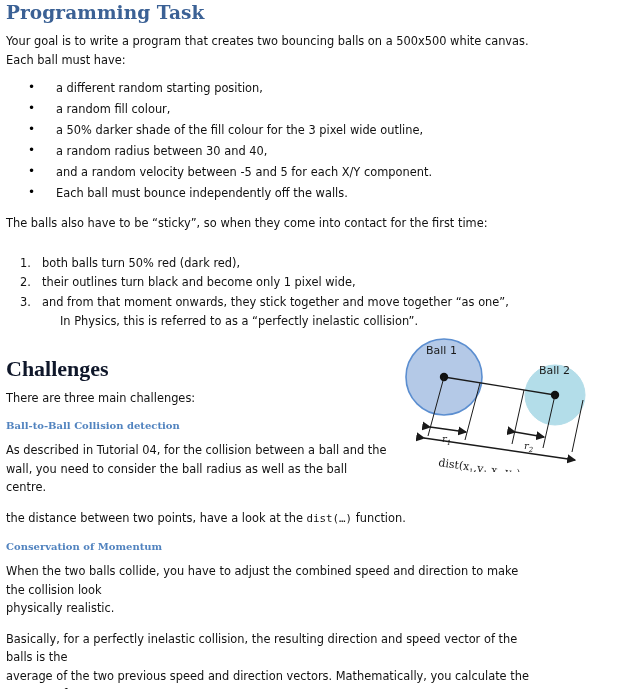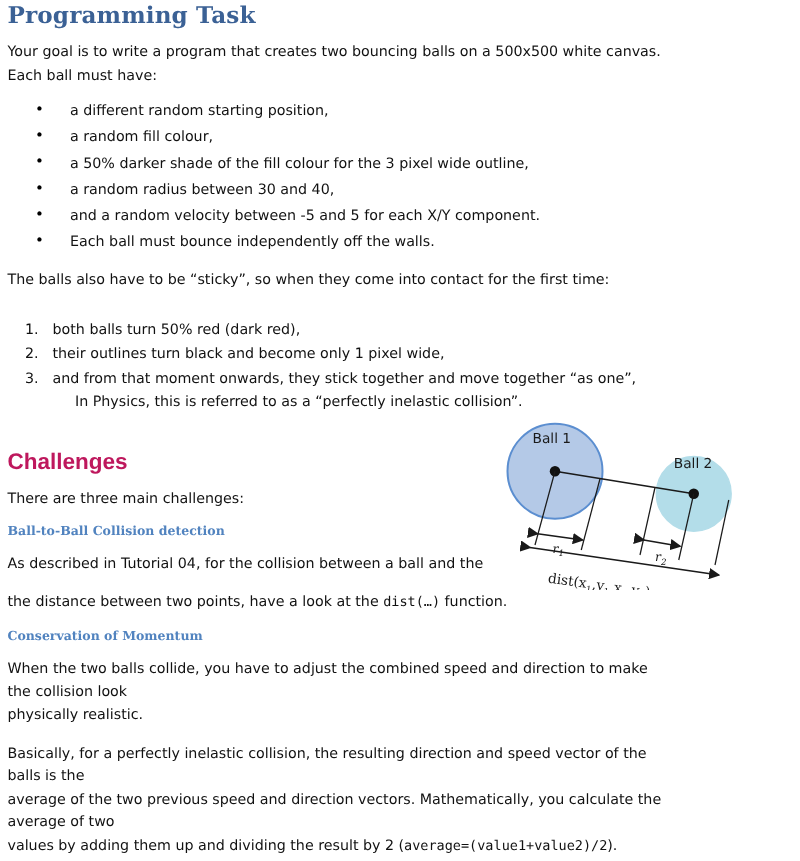--- a/index.html
+++ b/index.html
@@ -28,24 +28,24 @@
     font-family: "DejaVu Serif", serif;
     font-size: 18.5px;
     font-weight: bold;
     color: #3b6195;
     margin: 0;
     padding: 3px 0 0 6px;
     line-height: 20px;
     letter-spacing: 0.1px;
   }
   h2.doc-h2 {
-    font-family: Liberation Sans, sans-serif;
-    font-size: 18px;
+    font-family: Liberation Serif, serif;
+    font-size: 22px;
     font-weight: bold;
-    color: #be185d;
+    color: #0f172a;
     margin: 0;
     padding: 0 0 0 6px;
     line-height: 22px;
   }
   h3.doc-h3 {
     font-family: "DejaVu Serif", serif;
     font-size: 10px;
     font-weight: bold;
     color: #5183bf;
     margin: 0;
@@ -205,20 +205,21 @@
   <p class="body-text">There are three main challenges:</p>
 
   <div class="spacer-10"></div>
 
   <h3 class="doc-h3">Ball-to-Ball Collision detection</h3>
 
   <div class="spacer-7"></div>
 
   <div class="left-col">
     <p class="body-text">As described in Tutorial 04, for the collision between a ball and the</p>
+    <p class="body-text">wall, you need to consider the ball radius as well as the ball centre.</p>
   </div>
 
   <div class="spacer-12"></div>
 
   <div>
     <p class="body-text"><span>the distance between two points, have a look at the </span><span class="mono">dist(…)</span><span> function.</span></p>
   </div>
 
   <div class="spacer-10"></div>
 

